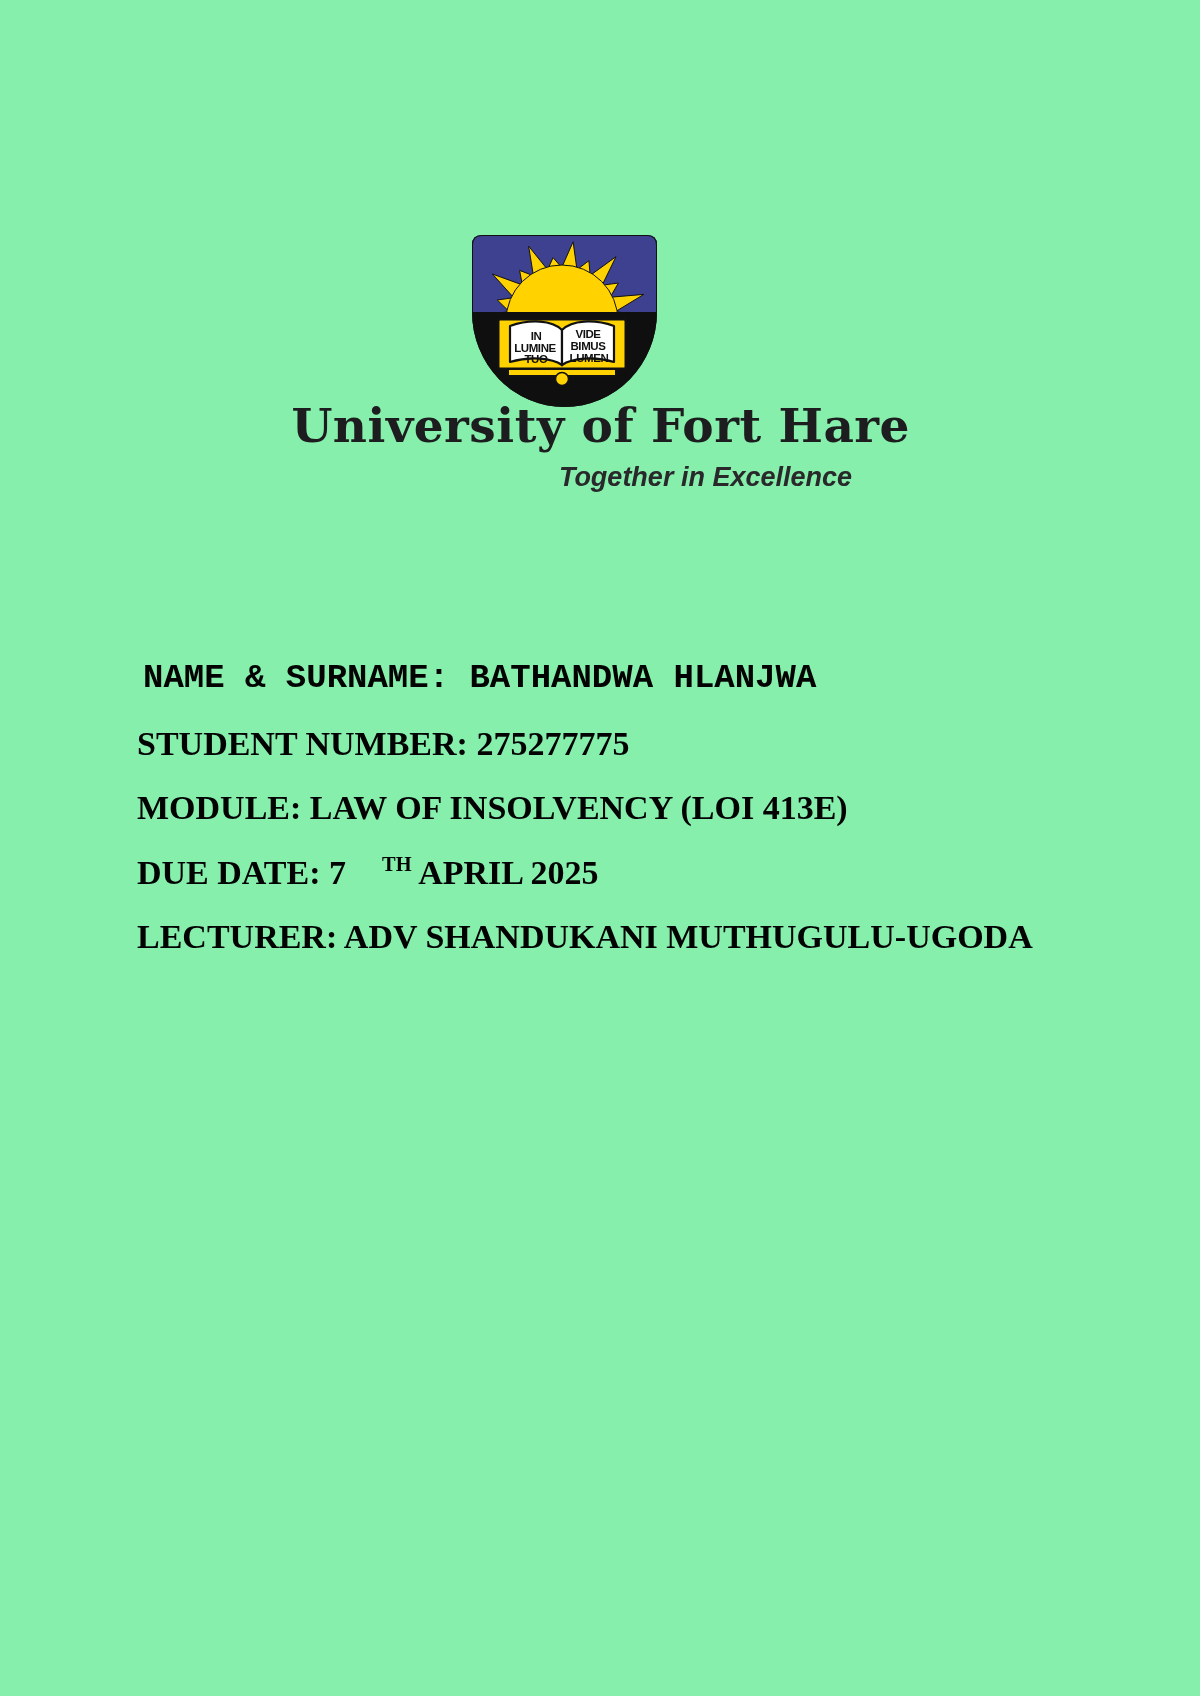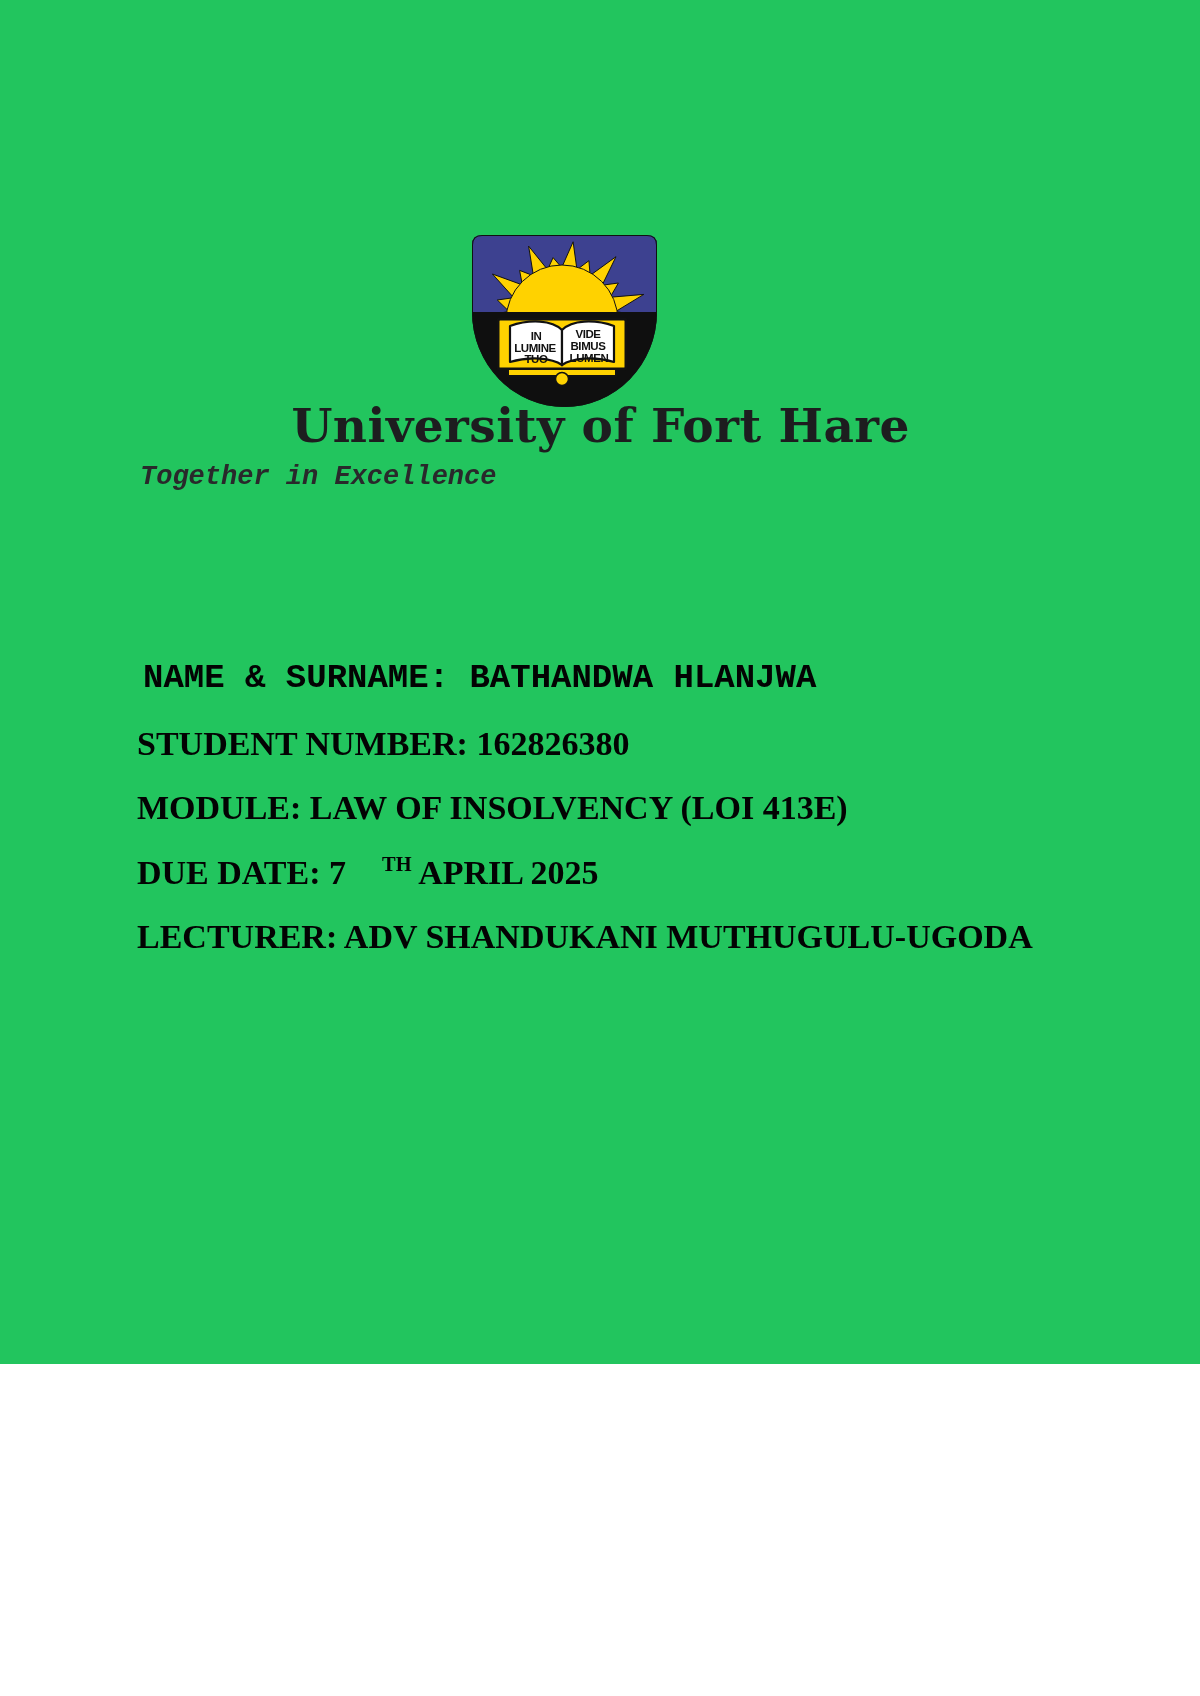--- a/index.html
+++ b/index.html
@@ -1,20 +1,20 @@
 <!DOCTYPE html>
 <html><head>
 <meta charset="utf-8">
 <style>
   html, body { margin: 0; padding: 0; background: #ffffff; }
   .page {
     position: relative;
     width: 1200px;
-    height: 1364px;
-    background: #22c55e;
+    height: 1696px;
+    background: #86efac;
     overflow: hidden;
     font-family: "Liberation Serif", serif;
   }
 
   
   .crest {
     position: absolute;
     left: 472px;
     top: 235px;
     width: 185px;
@@ -39,22 +39,22 @@
     line-height: 52px;
     letter-spacing: 0.5px;
     color: #1d1d1f;
     white-space: nowrap;
   }
   .tagline {
     position: absolute;
     left: 140px;
     top: 460px;
     width: 712px;
-    text-align: left;
-    font-family: Liberation Mono, monospace;
+    text-align: right;
+    font-family: Liberation Sans, sans-serif;
     font-style: italic;
     font-weight: 600;
     font-size: 27px;
     line-height: 34px;
     color: #29292b;
     white-space: nowrap;
   }
 
   
   .info-block {
@@ -139,19 +139,19 @@
         <path d="M10,0 H175 Q185,0 185,10 V77 A92.5,95 0 0 1 0,77 V10 Q0,0 10,0 Z" fill="none" stroke="#111111" stroke-width="2"></path>
       </g>
     </svg>
   </div>
 
   <div class="wordmark">University of Fort Hare</div>
   <div class="tagline">Together in Excellence</div>
 
   <div class="info-block">
     <p class="line first">NAME &amp; SURNAME: BATHANDWA HLANJWA</p>
-    <p class="line">STUDENT NUMBER: 162826380</p>
+    <p class="line">STUDENT NUMBER: 275277775</p>
     <p class="line">MODULE: LAW OF INSOLVENCY (LOI 413E)</p>
     <p class="line"><span>DUE DATE: 7</span><sup class="ordinal">TH</sup><span> APRIL 2025</span></p>
     <p class="line">LECTURER: ADV SHANDUKANI MUTHUGULU-UGODA</p>
   </div>
 
 </div>
 
 </body></html>

